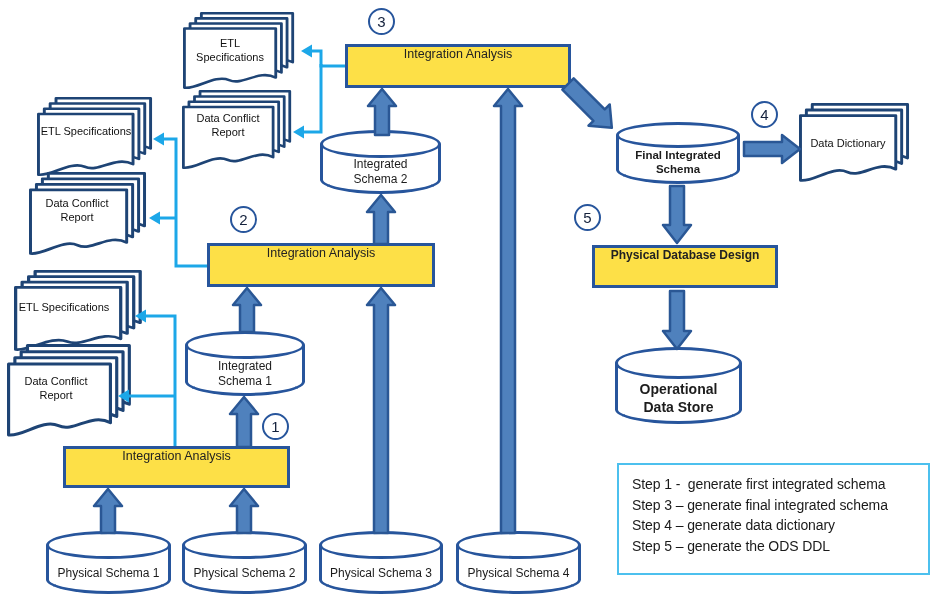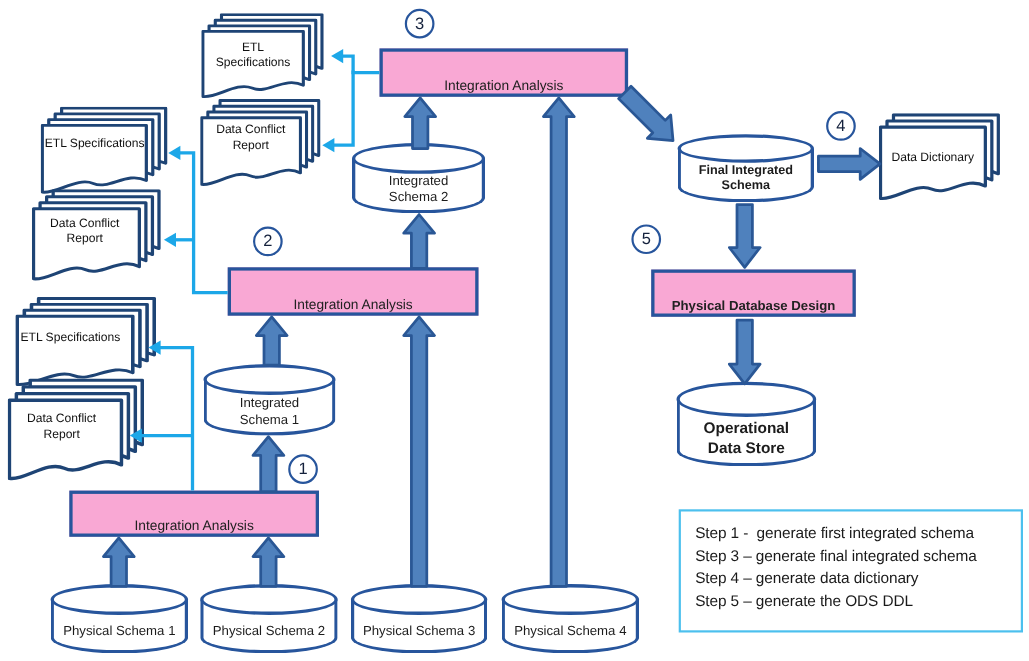--- a/index.html
+++ b/index.html
@@ -11,22 +11,22 @@
     --legendBorder:#4CC0EE;
     --ink:#1B1B1B;
   }
   html,body{margin:0;padding:0;background:#fff;}
   #canvas{
     position:relative;width:935px;height:601px;background:#fff;overflow:hidden;
     font-family:"Liberation Sans",sans-serif;color:var(--ink);
   }
   
   .node-box{
-    position:absolute;background:#f9a8d4;border:3px solid var(--navy);
-    box-sizing:border-box;display:flex;align-items:flex-end;justify-content:center;
+    position:absolute;background:#fde047;border:3px solid var(--navy);
+    box-sizing:border-box;display:flex;align-items:flex-start;justify-content:center;
     z-index:1;
   }
   .node-box .box-label{font-size:12.5px;color:#222;text-align:center;}
   .node-box .box-label.semibold{font-weight:600;font-size:12px;}
   
   .cyl{position:absolute;z-index:1;}
   .cyl-top{
     position:absolute;left:0;top:0;width:100%;box-sizing:border-box;background:#fff;
     border:3px solid var(--navy);border-radius:50%;z-index:2;
   }

